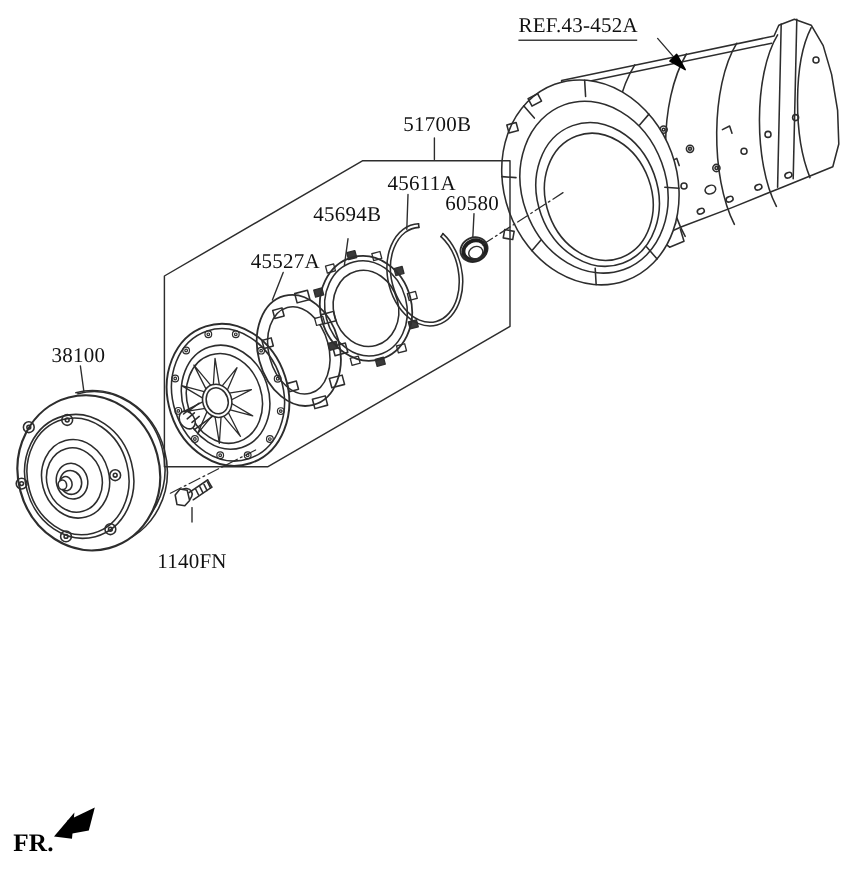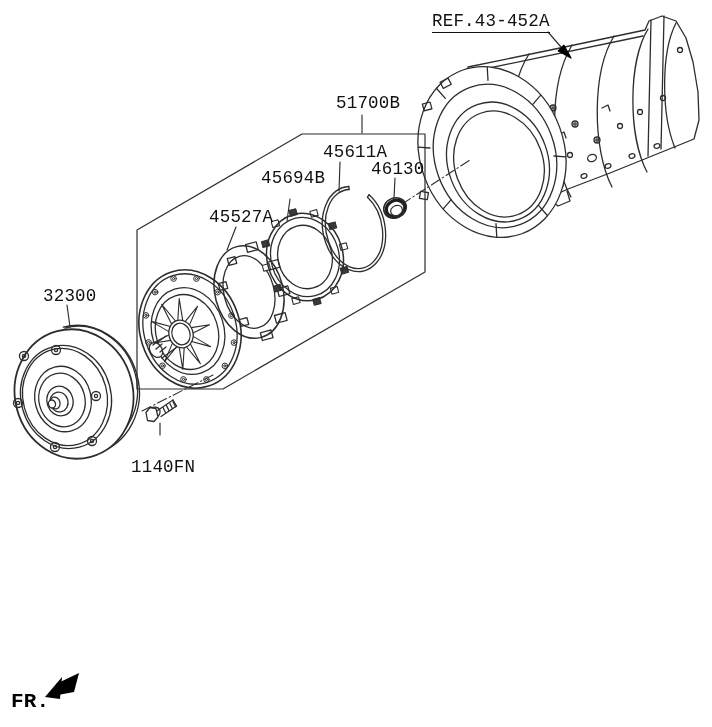--- a/index.html
+++ b/index.html
@@ -1,17 +1,17 @@
 <!DOCTYPE html>
 <html><head>
 <meta charset="utf-8">
 <style>
   html,body{margin:0;padding:0;background:#fff;}
   .stage{position:relative;width:712px;height:727px;background:#fff;overflow:hidden;
-         font-family:Liberation Mono, monospace;}
+         font-family:Liberation Serif, serif;}
   svg{position:absolute;left:0;top:0;}
   .callout{position:absolute;font-size:17.5px;color:#111;letter-spacing:0.2px;white-space:nowrap;}
   .ref-link{border-bottom:1.7px solid #111;padding-bottom:1px;}
   .fr-label{font-size:21px;font-weight:bold;color:#000;}
 </style>
 </head>
 <body>
 
 <div class="stage">
 
@@ -225,25 +225,25 @@
     </g>
   </g>
 </svg>
 
 <div class="callout ref-link" style="left:432px;top:11px;">REF.43-452A</div>
 
 <div class="callout" style="left:336px;top:93px;">51700B</div>
 
 <div class="callout" style="left:323px;top:142px;">45611A</div>
 
-<div class="callout" style="left:371px;top:159px;">46130</div>
+<div class="callout" style="left:371px;top:159px;">60580</div>
 
 <div class="callout" style="left:261px;top:168px;">45694B</div>
 
 <div class="callout" style="left:209px;top:207px;">45527A</div>
 
-<div class="callout" style="left:43px;top:286px;">32300</div>
+<div class="callout" style="left:43px;top:286px;">38100</div>
 
 <div class="callout" style="left:131px;top:457px;">1140FN</div>
 
 <div class="callout fr-label" style="left:11px;top:690px;">FR.</div>
 
 </div>
 
 </body></html>

